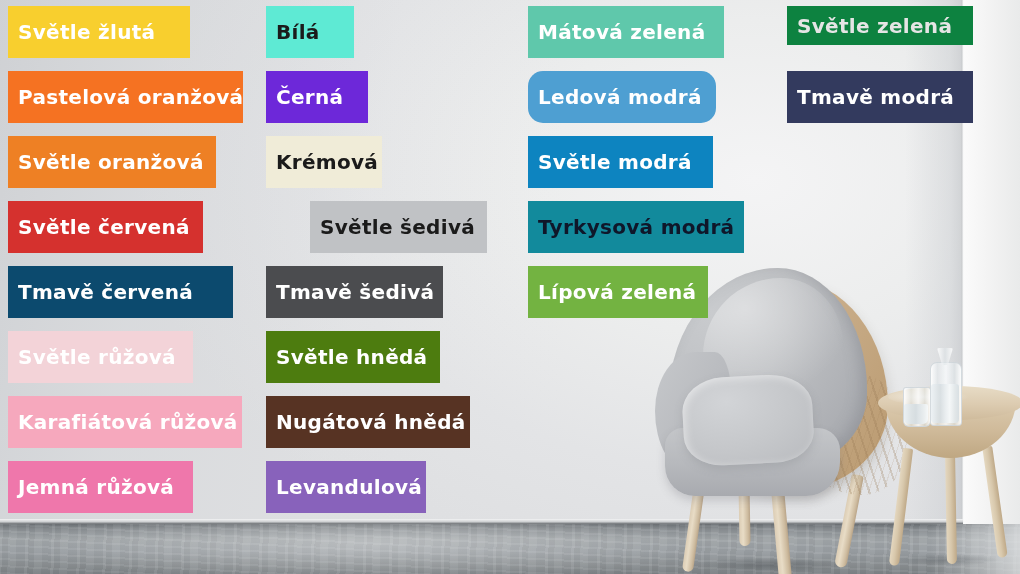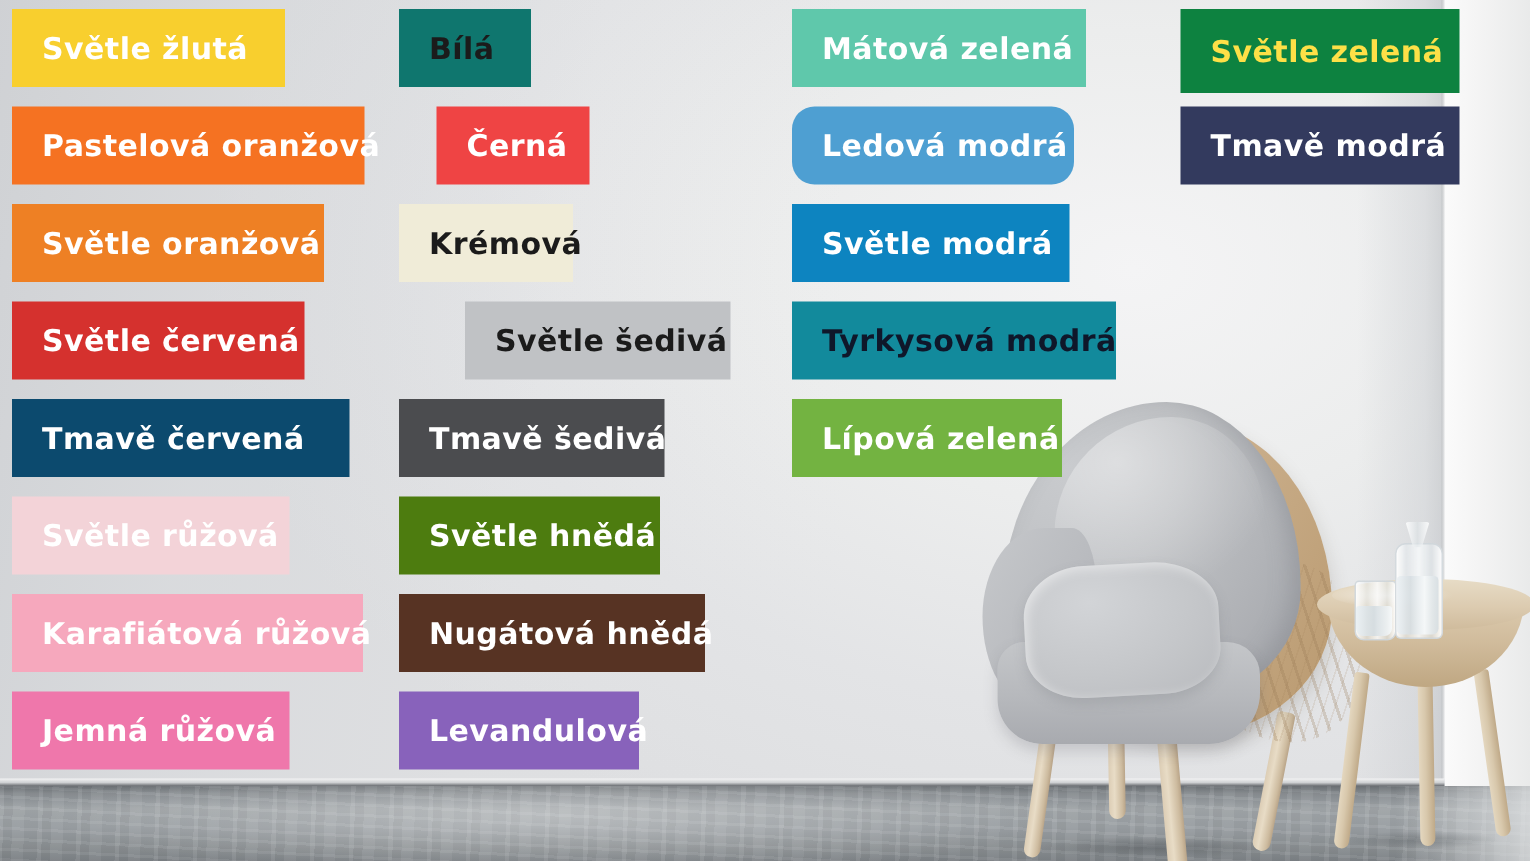--- a/index.html
+++ b/index.html
@@ -206,21 +206,21 @@
     border-radius: 2px 2px 5px 5px;
     background: linear-gradient(90deg, rgba(234,240,243,0.95), rgba(210,219,224,0.85), rgba(246,249,250,0.95));
   }
 
   
   .swatch {
     position: absolute;
     display: flex;
     align-items: center;
     box-sizing: border-box;
-    padding: 0 20px;
+    padding: 0 10px;
     font-size: 20px;
     font-weight: 700;
     letter-spacing: 0.3px;
     white-space: nowrap;
     line-height: 1;
     font-family: "DejaVu Sans", sans-serif;
   }
 </style>
 </head>
 <body>
@@ -279,30 +279,30 @@
 
   <div id="swatch-layer">
       <div class="swatch" style="left: 8px; top: 6px; width: 182px; height: 52px; background: rgb(248, 207, 46); color: rgb(255, 255, 255);">Světle žlutá</div>
       <div class="swatch" style="left: 8px; top: 71px; width: 235px; height: 52px; background: rgb(245, 114, 34); color: rgb(255, 255, 255);">Pastelová oranžová</div>
       <div class="swatch" style="left: 8px; top: 136px; width: 208px; height: 52px; background: rgb(238, 128, 36); color: rgb(255, 255, 255);">Světle oranžová</div>
       <div class="swatch" style="left: 8px; top: 201px; width: 195px; height: 52px; background: rgb(213, 49, 46); color: rgb(255, 255, 255);">Světle červená</div>
       <div class="swatch" style="left: 8px; top: 266px; width: 225px; height: 52px; background: #0c4a6e; color: rgb(255, 255, 255);">Tmavě červená</div>
       <div class="swatch" style="left: 8px; top: 331px; width: 185px; height: 52px; background: rgb(243, 211, 216); color: rgb(255, 255, 255);">Světle růžová</div>
       <div class="swatch" style="left: 8px; top: 396px; width: 234px; height: 52px; background: rgb(246, 168, 189); color: rgb(255, 255, 255);">Karafiátová růžová</div>
       <div class="swatch" style="left: 8px; top: 461px; width: 185px; height: 52px; background: rgb(239, 119, 171); color: rgb(255, 255, 255);">Jemná růžová</div>
-      <div class="swatch" style="left: 266px; top: 6px; width: 88px; height: 52px; background: #0f766e; color: rgb(27, 27, 27);">Bílá</div>
-      <div class="swatch" style="left: 266px; top: 71px; width: 102px; height: 52px; background: #ef4444; color: rgb(255, 255, 255); margin-left: 25px;">Černá</div>
+      <div class="swatch" style="left: 266px; top: 6px; width: 88px; height: 52px; background: #5eead4; color: rgb(27, 27, 27);">Bílá</div>
+      <div class="swatch" style="left: 266px; top: 71px; width: 102px; height: 52px; background: #6d28d9; color: rgb(255, 255, 255);">Černá</div>
       <div class="swatch" style="left: 266px; top: 136px; width: 116px; height: 52px; background: rgb(240, 236, 216); color: rgb(27, 27, 27);">Krémová</div>
       <div class="swatch" style="left: 266px; top: 201px; width: 177px; height: 52px; background: rgb(192, 194, 197); color: rgb(27, 27, 27); margin-left: 44px;">Světle šedivá</div>
       <div class="swatch" style="left: 266px; top: 266px; width: 177px; height: 52px; background: rgb(75, 76, 79); color: rgb(255, 255, 255);">Tmavě šedivá</div>
       <div class="swatch" style="left: 266px; top: 331px; width: 174px; height: 52px; background: #4d7c0f; color: rgb(255, 255, 255);">Světle hnědá</div>
       <div class="swatch" style="left: 266px; top: 396px; width: 204px; height: 52px; background: rgb(87, 51, 35); color: rgb(255, 255, 255);">Nugátová hnědá</div>
       <div class="swatch" style="left: 266px; top: 461px; width: 160px; height: 52px; background: rgb(136, 98, 187); color: rgb(255, 255, 255);">Levandulová</div>
       <div class="swatch" style="left: 528px; top: 6px; width: 196px; height: 52px; background: rgb(95, 200, 171); color: rgb(255, 255, 255);">Mátová zelená</div>
       <div class="swatch" style="left: 528px; top: 71px; width: 188px; height: 52px; background: rgb(78, 159, 210); color: rgb(255, 255, 255); border-radius: 15px;">Ledová modrá</div>
       <div class="swatch" style="left: 528px; top: 136px; width: 185px; height: 52px; background: rgb(13, 132, 192); color: rgb(255, 255, 255);">Světle modrá</div>
       <div class="swatch" style="left: 528px; top: 201px; width: 216px; height: 52px; background: rgb(18, 138, 156); color: #0f172a;">Tyrkysová modrá</div>
       <div class="swatch" style="left: 528px; top: 266px; width: 180px; height: 52px; background: rgb(115, 179, 65); color: rgb(255, 255, 255);">Lípová zelená</div>
-      <div class="swatch" style="left: 787px; top: 6px; width: 186px; height: 56px; background: rgb(13, 130, 64); color: #fde047;">Světle zelená</div>
+      <div class="swatch" style="left: 787px; top: 6px; width: 186px; height: 39px; background: rgb(13, 130, 64); color: #e5e5e5;">Světle zelená</div>
       <div class="swatch" style="left: 787px; top: 71px; width: 186px; height: 52px; background: rgb(51, 58, 94); color: rgb(255, 255, 255);">Tmavě modrá</div>
     </div>
 
 </div>
 
 </body></html>

